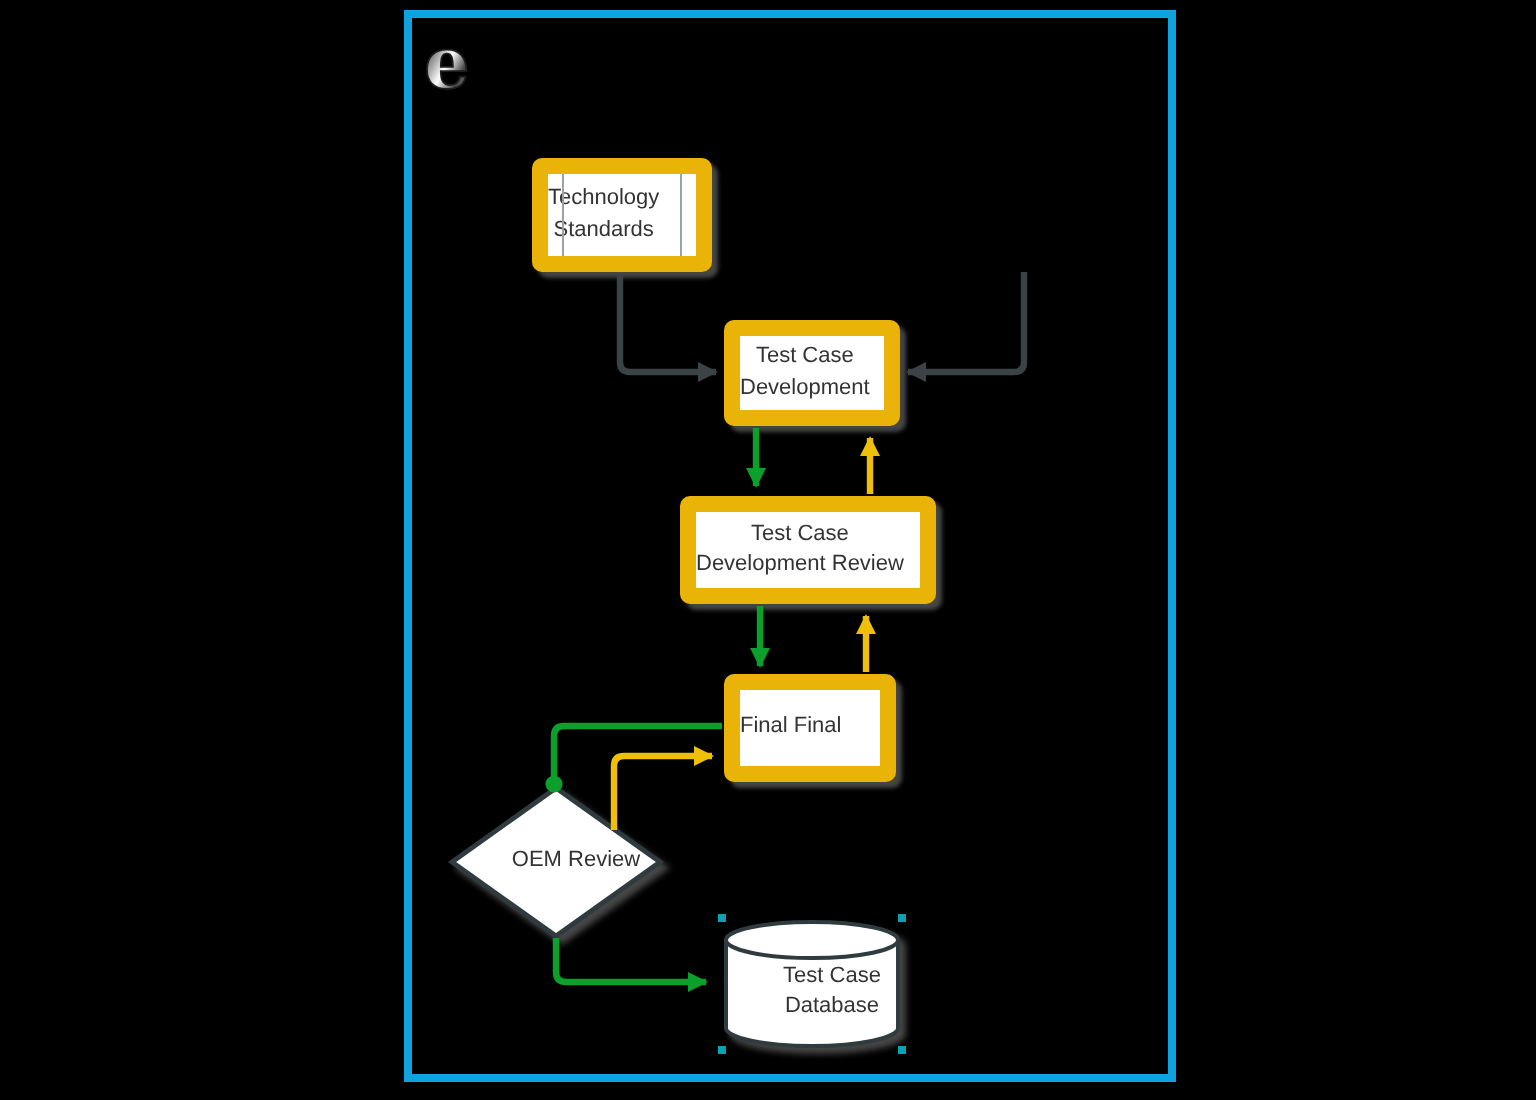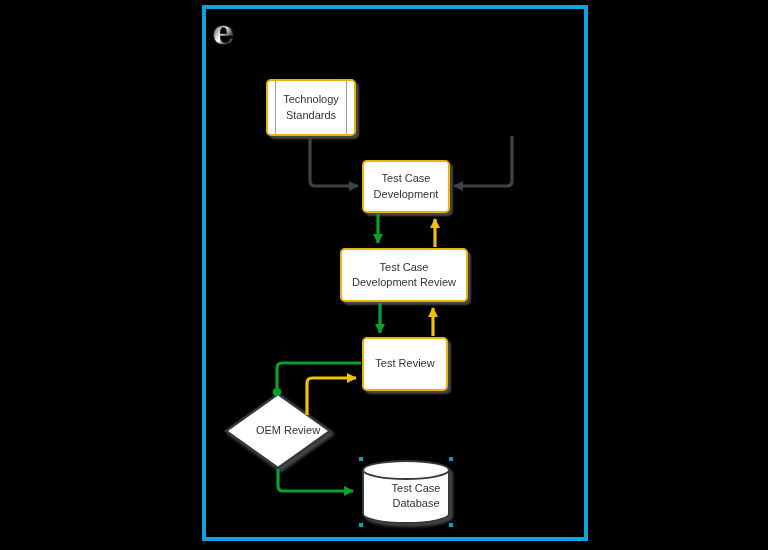--- a/index.html
+++ b/index.html
@@ -2,23 +2,23 @@
 <html><head>
 <meta charset="utf-8">
 <style>
   html,body{margin:0;padding:0;background:#000;}
   .stage{position:relative;width:768px;height:550px;background:#000;overflow:hidden;
          font-family:"Liberation Sans",sans-serif;}
   .frame{position:absolute;left:202px;top:5px;width:386px;height:536px;
          border:4px solid #0EA2DF;box-sizing:border-box;z-index:1;}
   .logo{position:absolute;left:208px;top:8px;z-index:2;}
   .edges{position:absolute;left:0;top:0;z-index:4;pointer-events:none;}
-  .node{position:absolute;background:#fff;border:2px solid #eab308;border-radius:5px;
+  .node{position:absolute;background:#fff;border:8px solid #eab308;border-radius:5px;
         box-shadow:3px 3px 2px rgba(140,140,140,.5);display:flex;align-items:center;
-        justify-content:center;box-sizing:border-box;z-index:2;}
+        box-sizing:border-box;z-index:2;}
   .proc::before,.proc::after{content:"";position:absolute;top:0;bottom:0;width:0;
         border-left:1.4px solid #9aa3a3;}
   .proc::before{left:7px}
   .proc::after{right:7px}
   .label{font-size:11px;line-height:1.4;color:#333;text-align:center;white-space:pre-line;}
   .shape{position:absolute;display:flex;align-items:center;justify-content:center;z-index:2;}
   .shape svg{position:absolute;left:0;top:0;overflow:visible;}
   .shape .label{position:relative;margin-left:20px;}
   .dpoly{fill:#fff;stroke:#2F3B3E;stroke-width:2.4;
          filter:drop-shadow(3px 3px 1.5px rgba(140,140,140,.5));}
@@ -87,21 +87,21 @@
     <span class="label">Test Case
 Development</span>
   </div>
 
   <div class="node" style="left:340px;top:248px;width:128px;height:54px;">
     <span class="label">Test Case
 Development Review</span>
   </div>
 
   <div class="node" style="left:362px;top:337px;width:86px;height:54px;">
-    <span class="label">Test Review</span>
+    <span class="label">Final Final</span>
   </div>
 
   <div class="shape" style="left:224px;top:392px;width:108px;height:78px;">
     <svg width="108" height="78" viewBox="0 0 108 78">
       <polygon class="dpoly" points="54,2 106,39 54,76 2,39"></polygon>
     </svg>
     <span class="label">OEM Review</span>
   </div>
 
   <div class="shape" style="left:361px;top:459px;width:90px;height:66px;">

